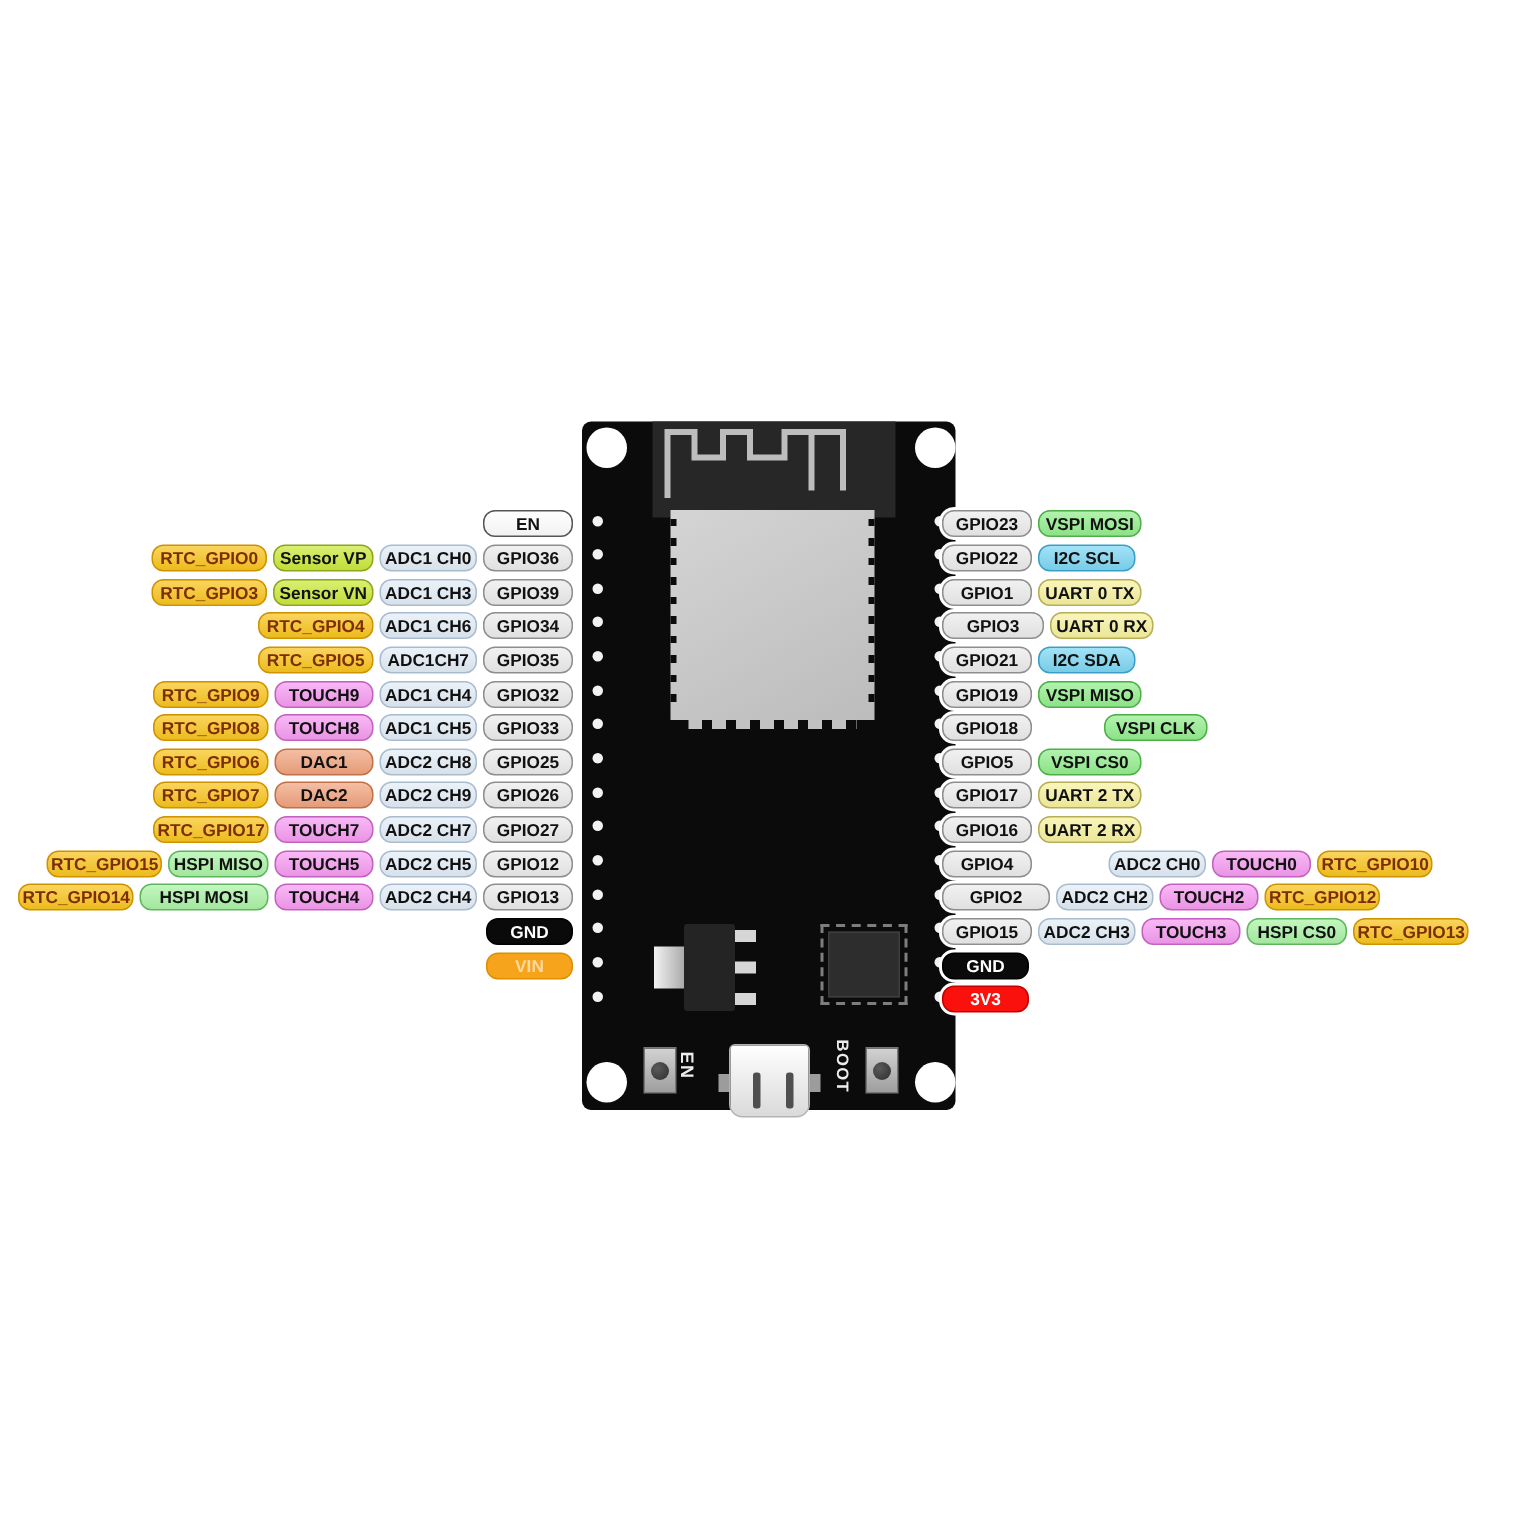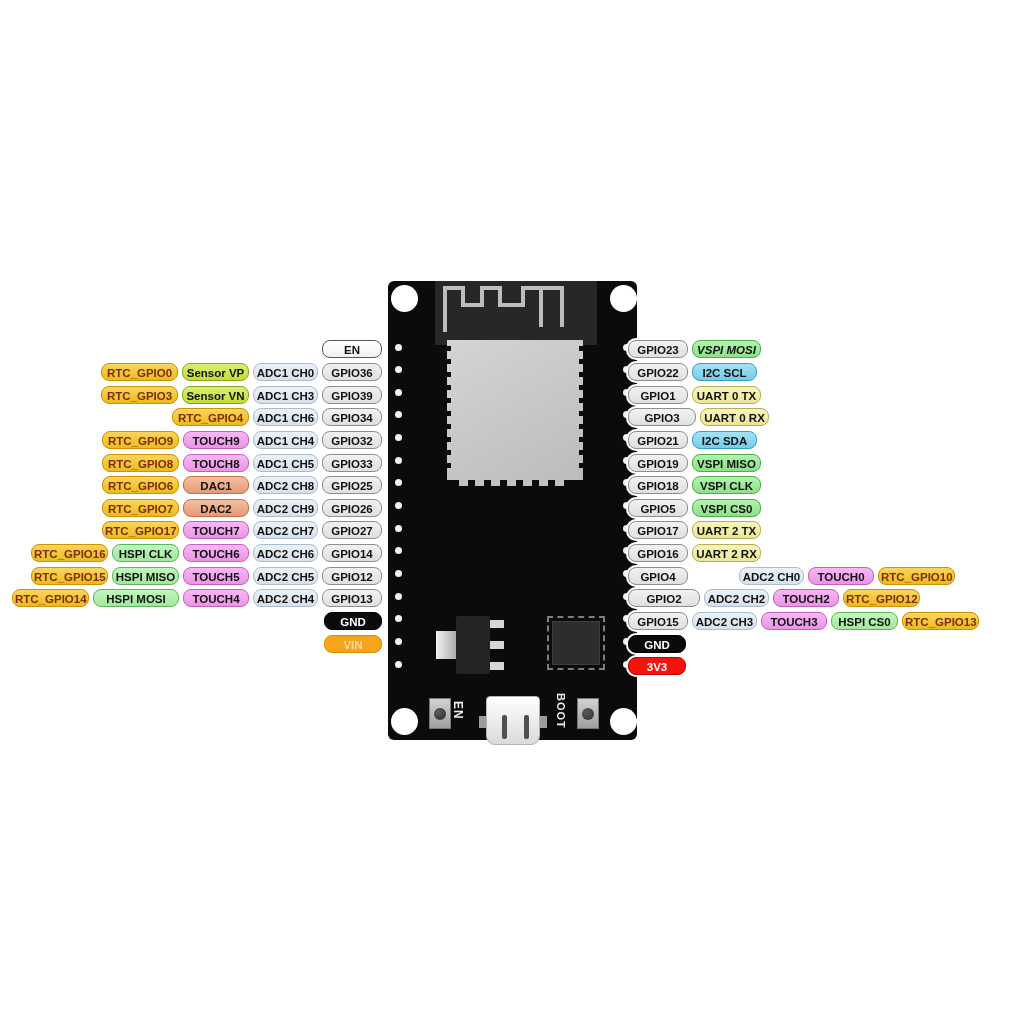--- a/index.html
+++ b/index.html
@@ -149,20 +149,25 @@
         <div class="pill" style="background-color: rgb(203, 233, 59); border-color: rgb(143, 164, 31); color: rgb(17, 17, 17); width: 67px;">Sensor VN</div>
         <div class="pill" style="background-color: rgb(227, 237, 247); border-color: rgb(169, 188, 206); color: rgb(17, 17, 17); width: 65px;">ADC1 CH3</div>
         <div class="pill" style="background-color: rgb(236, 236, 236); border-color: rgb(142, 142, 142); color: rgb(17, 17, 17); width: 60px;">GPIO39</div>
       </div>
       <div class="pin-row">
         <div class="pill" style="background-color: rgb(248, 197, 31); border-color: rgb(207, 146, 0); color: rgb(125, 46, 0); width: 77px;">RTC_GPIO4</div>
         <div class="pill" style="background-color: rgb(227, 237, 247); border-color: rgb(169, 188, 206); color: rgb(17, 17, 17); width: 65px;">ADC1 CH6</div>
         <div class="pill" style="background-color: rgb(236, 236, 236); border-color: rgb(142, 142, 142); color: rgb(17, 17, 17); width: 60px;">GPIO34</div>
       </div>
       <div class="pin-row">
+        <div class="pill" style="background-color: rgb(248, 197, 31); border-color: rgb(207, 146, 0); color: rgb(125, 46, 0); width: 77px;">RTC_GPIO5</div>
+        <div class="pill" style="background-color: rgb(227, 237, 247); border-color: rgb(169, 188, 206); color: rgb(17, 17, 17); width: 65px;">ADC1CH7</div>
+        <div class="pill" style="background-color: rgb(236, 236, 236); border-color: rgb(142, 142, 142); color: rgb(17, 17, 17); width: 60px;">GPIO35</div>
+      </div>
+      <div class="pin-row">
         <div class="pill" style="background-color: rgb(248, 197, 31); border-color: rgb(207, 146, 0); color: rgb(125, 46, 0); width: 77px;">RTC_GPIO9</div>
         <div class="pill" style="background-color: rgb(246, 156, 241); border-color: rgb(195, 97, 190); color: rgb(17, 17, 17); width: 66px;">TOUCH9</div>
         <div class="pill" style="background-color: rgb(227, 237, 247); border-color: rgb(169, 188, 206); color: rgb(17, 17, 17); width: 65px;">ADC1 CH4</div>
         <div class="pill" style="background-color: rgb(236, 236, 236); border-color: rgb(142, 142, 142); color: rgb(17, 17, 17); width: 60px;">GPIO32</div>
       </div>
       <div class="pin-row">
         <div class="pill" style="background-color: rgb(248, 197, 31); border-color: rgb(207, 146, 0); color: rgb(125, 46, 0); width: 77px;">RTC_GPIO8</div>
         <div class="pill" style="background-color: rgb(246, 156, 241); border-color: rgb(195, 97, 190); color: rgb(17, 17, 17); width: 66px;">TOUCH8</div>
         <div class="pill" style="background-color: rgb(227, 237, 247); border-color: rgb(169, 188, 206); color: rgb(17, 17, 17); width: 65px;">ADC1 CH5</div>
         <div class="pill" style="background-color: rgb(236, 236, 236); border-color: rgb(142, 142, 142); color: rgb(17, 17, 17); width: 60px;">GPIO33</div>
@@ -177,27 +182,20 @@
         <div class="pill" style="background-color: rgb(248, 197, 31); border-color: rgb(207, 146, 0); color: rgb(125, 46, 0); width: 77px;">RTC_GPIO7</div>
         <div class="pill" style="background-color: rgb(240, 164, 127); border-color: rgb(194, 113, 71); color: rgb(17, 17, 17); width: 66px;">DAC2</div>
         <div class="pill" style="background-color: rgb(227, 237, 247); border-color: rgb(169, 188, 206); color: rgb(17, 17, 17); width: 65px;">ADC2 CH9</div>
         <div class="pill" style="background-color: rgb(236, 236, 236); border-color: rgb(142, 142, 142); color: rgb(17, 17, 17); width: 60px;">GPIO26</div>
       </div>
       <div class="pin-row">
         <div class="pill" style="background-color: rgb(248, 197, 31); border-color: rgb(207, 146, 0); color: rgb(125, 46, 0); width: 77px; text-align: center;">RTC_GPIO17</div>
         <div class="pill" style="background-color: rgb(246, 156, 241); border-color: rgb(195, 97, 190); color: rgb(17, 17, 17); width: 66px;">TOUCH7</div>
         <div class="pill" style="background-color: rgb(227, 237, 247); border-color: rgb(169, 188, 206); color: rgb(17, 17, 17); width: 65px;">ADC2 CH7</div>
         <div class="pill" style="background-color: rgb(236, 236, 236); border-color: rgb(142, 142, 142); color: rgb(17, 17, 17); width: 60px;">GPIO27</div>
-      </div>
-      <div class="pin-row">
-        <div class="pill" style="background-color: rgb(248, 197, 31); border-color: rgb(207, 146, 0); color: rgb(125, 46, 0); width: 77px;">RTC_GPIO16</div>
-        <div class="pill" style="background-color: rgb(171, 243, 166); border-color: rgb(95, 181, 95); color: rgb(17, 17, 17); width: 67px;">HSPI CLK</div>
-        <div class="pill" style="background-color: rgb(246, 156, 241); border-color: rgb(195, 97, 190); color: rgb(17, 17, 17); width: 66px;">TOUCH6</div>
-        <div class="pill" style="background-color: rgb(227, 237, 247); border-color: rgb(169, 188, 206); color: rgb(17, 17, 17); width: 65px;">ADC2 CH6</div>
-        <div class="pill" style="background-color: rgb(236, 236, 236); border-color: rgb(142, 142, 142); color: rgb(17, 17, 17); width: 60px;">GPIO14</div>
       </div>
       <div class="pin-row">
         <div class="pill" style="background-color: rgb(248, 197, 31); border-color: rgb(207, 146, 0); color: rgb(125, 46, 0); width: 77px;">RTC_GPIO15</div>
         <div class="pill" style="background-color: rgb(171, 243, 166); border-color: rgb(95, 181, 95); color: rgb(17, 17, 17); width: 67px;">HSPI MISO</div>
         <div class="pill" style="background-color: rgb(246, 156, 241); border-color: rgb(195, 97, 190); color: rgb(17, 17, 17); width: 66px;">TOUCH5</div>
         <div class="pill" style="background-color: rgb(227, 237, 247); border-color: rgb(169, 188, 206); color: rgb(17, 17, 17); width: 65px;">ADC2 CH5</div>
         <div class="pill" style="background-color: rgb(236, 236, 236); border-color: rgb(142, 142, 142); color: rgb(17, 17, 17); width: 60px;">GPIO12</div>
       </div>
       <div class="pin-row">
         <div class="pill" style="background-color: rgb(248, 197, 31); border-color: rgb(207, 146, 0); color: rgb(125, 46, 0); width: 77px;">RTC_GPIO14</div>
@@ -209,21 +207,21 @@
       <div class="pin-row">
         <div class="pill flat" style="background-color: rgb(10, 10, 10); border-color: rgb(0, 0, 0); color: rgb(255, 255, 255); width: 58px;">GND</div>
       </div>
       <div class="pin-row">
         <div class="pill flat" style="background-color: rgb(247, 164, 29); border-color: rgb(222, 143, 0); color: rgb(255, 217, 160); width: 58px;">VIN</div>
       </div>
     </div>
   <div id="right-labels" class="labels">
       <div class="pin-row">
         <div class="pill" style="background-color: rgb(236, 236, 236); border-color: rgb(142, 142, 142); color: rgb(17, 17, 17); width: 60px;">GPIO23</div>
-        <div class="pill" style="background-color: rgb(148, 238, 142); border-color: rgb(79, 174, 74); color: rgb(17, 17, 17); width: 69px; font-style: italic;">VSPI MOSI</div>
+        <div class="pill" style="background-color: rgb(148, 238, 142); border-color: rgb(79, 174, 74); color: rgb(17, 17, 17); width: 69px;">VSPI MOSI</div>
       </div>
       <div class="pin-row">
         <div class="pill" style="background-color: rgb(236, 236, 236); border-color: rgb(142, 142, 142); color: rgb(17, 17, 17); width: 60px;">GPIO22</div>
         <div class="pill" style="background-color: rgb(126, 215, 243); border-color: rgb(58, 159, 198); color: rgb(17, 17, 17); width: 65px;">I2C SCL</div>
       </div>
       <div class="pin-row">
         <div class="pill" style="background-color: rgb(236, 236, 236); border-color: rgb(142, 142, 142); color: rgb(17, 17, 17); width: 60px;">GPIO1</div>
         <div class="pill" style="background-color: rgb(247, 242, 160); border-color: rgb(181, 174, 86); color: rgb(17, 17, 17); width: 69px;">UART 0 TX</div>
       </div>
       <div class="pin-row">
@@ -233,21 +231,21 @@
       <div class="pin-row">
         <div class="pill" style="background-color: rgb(236, 236, 236); border-color: rgb(142, 142, 142); color: rgb(17, 17, 17); width: 60px;">GPIO21</div>
         <div class="pill" style="background-color: rgb(126, 215, 243); border-color: rgb(58, 159, 198); color: rgb(17, 17, 17); width: 65px;">I2C SDA</div>
       </div>
       <div class="pin-row">
         <div class="pill" style="background-color: rgb(236, 236, 236); border-color: rgb(142, 142, 142); color: rgb(17, 17, 17); width: 60px;">GPIO19</div>
         <div class="pill" style="background-color: rgb(148, 238, 142); border-color: rgb(79, 174, 74); color: rgb(17, 17, 17); width: 69px;">VSPI MISO</div>
       </div>
       <div class="pin-row">
         <div class="pill" style="background-color: rgb(236, 236, 236); border-color: rgb(142, 142, 142); color: rgb(17, 17, 17); width: 60px;">GPIO18</div>
-        <div class="pill" style="background-color: rgb(148, 238, 142); border-color: rgb(79, 174, 74); color: rgb(17, 17, 17); width: 69px;">VSPI CLK</div>
+        <div class="pill" style="background-color: rgb(148, 238, 142); border-color: rgb(79, 174, 74); color: rgb(17, 17, 17); width: 69px; margin-left: 44px;">VSPI CLK</div>
       </div>
       <div class="pin-row">
         <div class="pill" style="background-color: rgb(236, 236, 236); border-color: rgb(142, 142, 142); color: rgb(17, 17, 17); width: 60px;">GPIO5</div>
         <div class="pill" style="background-color: rgb(148, 238, 142); border-color: rgb(79, 174, 74); color: rgb(17, 17, 17); width: 69px;">VSPI CS0</div>
       </div>
       <div class="pin-row">
         <div class="pill" style="background-color: rgb(236, 236, 236); border-color: rgb(142, 142, 142); color: rgb(17, 17, 17); width: 60px;">GPIO17</div>
         <div class="pill" style="background-color: rgb(247, 242, 160); border-color: rgb(181, 174, 86); color: rgb(17, 17, 17); width: 69px;">UART 2 TX</div>
       </div>
       <div class="pin-row">

